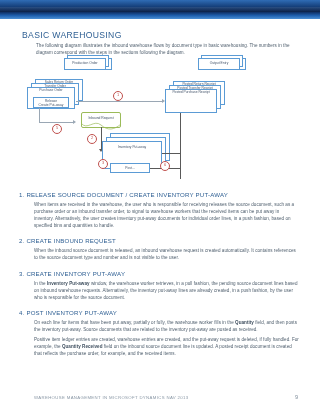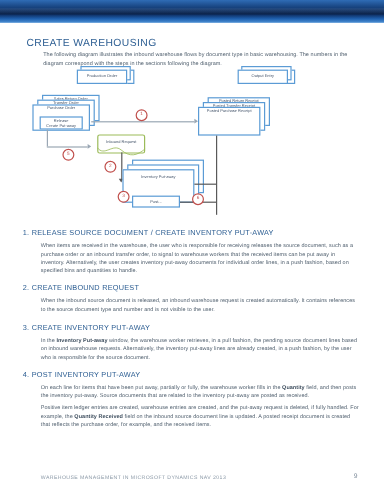--- a/index.html
+++ b/index.html
@@ -95,21 +95,21 @@
 </style>
 </head>
 <body>
 
 <div class="topbar">
   <div class="topbar-sheen"></div>
 </div>
 
 <div class="page">
 
-  <h1 class="sect-title">CREATE WAREHOUSING</h1>
+  <h1 class="sect-title">BASIC WAREHOUSING</h1>
   <div class="intro">The following diagram illustrates the inbound warehouse flows by document type in basic warehousing. The numbers in the diagram correspond with the steps in the sections following the diagram.</div>
 
   <div class="diagram">
 
     <div class="box" style="left:56px;top:2.5px;width:42px;height:12px;"></div>
     <div class="box" style="left:53px;top:0px;width:42px;height:12px;">
       <div class="lbl">Assembly Order</div>
     </div>
     <div class="box" style="left:50px;top:3.4px;width:42px;height:11.5px;">
       <div class="lbl">Production Order</div>

